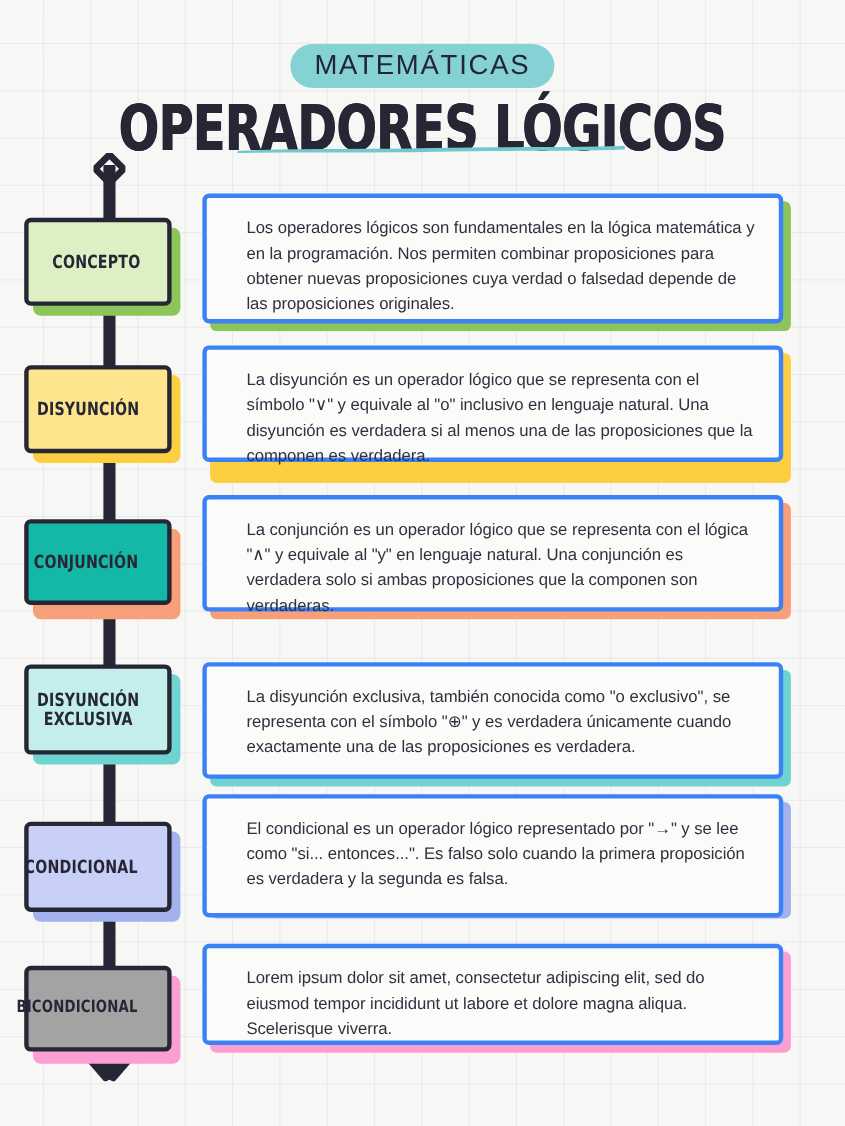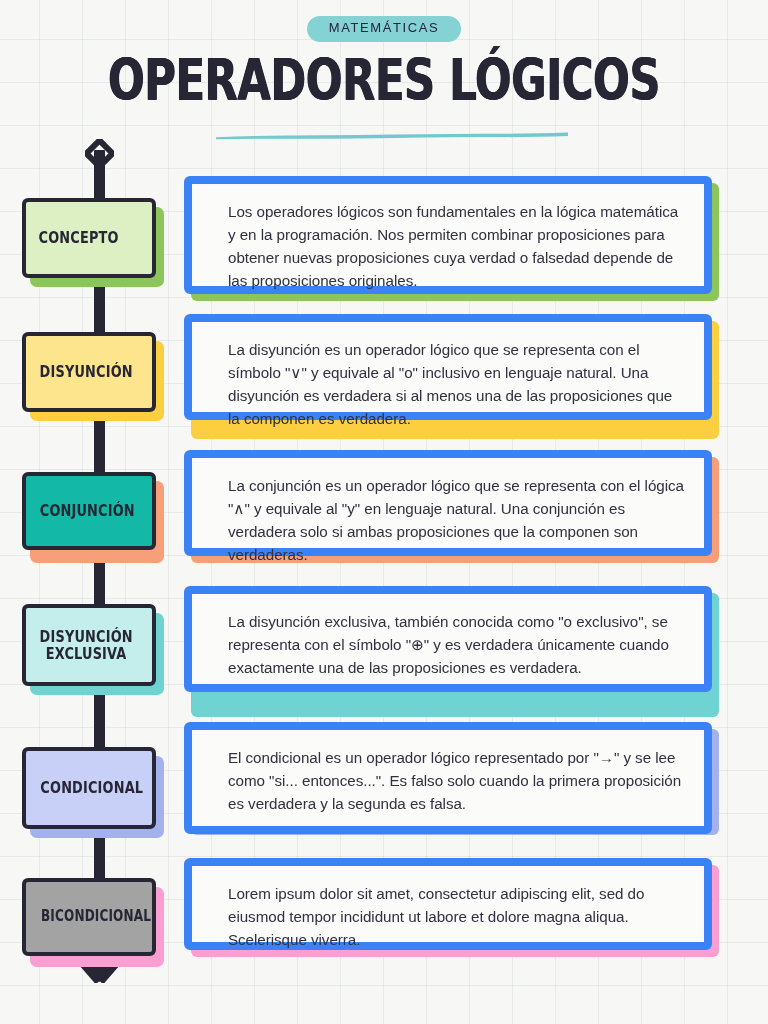--- a/index.html
+++ b/index.html
@@ -23,24 +23,24 @@
 
   
   #header {
     position:absolute;
     left:0; top:0; width:768px; height:160px;
     text-align:center;
   }
 
   #subject-badge {
     display:inline-block;
-    margin-top:16px;
+    margin-top:40px;
     background:#84d2d4;
     color:#25243a;
-    font-size:13px;
+    font-size:25px;
     letter-spacing:1.6px;
     font-weight:400;
     padding:5px 22px 6px 22px;
     border-radius:20px;
     line-height:1.15;
   }
 
   #main-title {
     display:block;
     margin-top:9px;
@@ -88,23 +88,23 @@
   .chip-shadow {
     position:absolute; left:8px; top:9px;
     width:134px; height:100%;
     border-radius:7px;
   }
   .chip {
     position:relative;
     width:134px;
     border:4px solid #272635;
     border-radius:6px;
-    display:flex; align-items:center; justify-content:flex-start;
+    display:flex; align-items:center; justify-content:flex-end;
     text-align:center;
-    padding:4px 6px;
+    padding:4px 18px;
   }
   .chip-label {
     font-family:"DejaVu Sans", sans-serif;
     font-weight:bold;
     font-size:15px;
     letter-spacing:0.2px;
     color:#272635;
     transform:scaleX(0.86) scaleY(1.1);
     line-height:1.08;
     white-space:pre-line;
@@ -115,21 +115,21 @@
   .card-wrap { position:absolute; left:184px; width:534px; }
   .card-shadow {
     position:absolute; left:7px; top:7px;
     width:528px; height:100%;
     border-radius:6px;
   }
   .card {
     position:relative;
     width:528px;
     background:#fbfbfa;
-    border:8px solid #3b82f6;
+    border:4px solid #3b82f6;
     border-radius:6px;
     padding:16px 20px 16px 36px;
   }
   .card-text {
     font-family:"Liberation Sans", sans-serif;
     font-size:15.2px;
     line-height:1.52;
     color:#31303f;
     letter-spacing:-0.05px;
   }
@@ -203,21 +203,21 @@
 </div>
 
 <div class="row" style="top:586px;">
   <div class="chip-wrap" style="top:18px; height:82px;">
     <div class="chip-shadow" style="background:#6fd3d1;"></div>
     <div class="chip twoline" style="background:#c3eeec; height:82px;">
       <span class="chip-label">DISYUNCIÓN
 EXCLUSIVA</span>
     </div>
   </div>
-  <div class="card-wrap" style="top:0; height:124px;">
+  <div class="card-wrap" style="top:16px; height:106px;">
     <div class="card-shadow" style="background:#6fd3d1;"></div>
     <div class="card" style="height:106px;">
       <p class="card-text">La disyunción exclusiva, también conocida como "o exclusivo", se representa con el símbolo "⊕" y es verdadera únicamente cuando exactamente una de las proposiciones es verdadera.</p>
     </div>
   </div>
 </div>
 
 <div class="row" style="top:722px;">
   <div class="chip-wrap" style="top:25px; height:82px;">
     <div class="chip-shadow" style="background:#a3b2ee;"></div>

